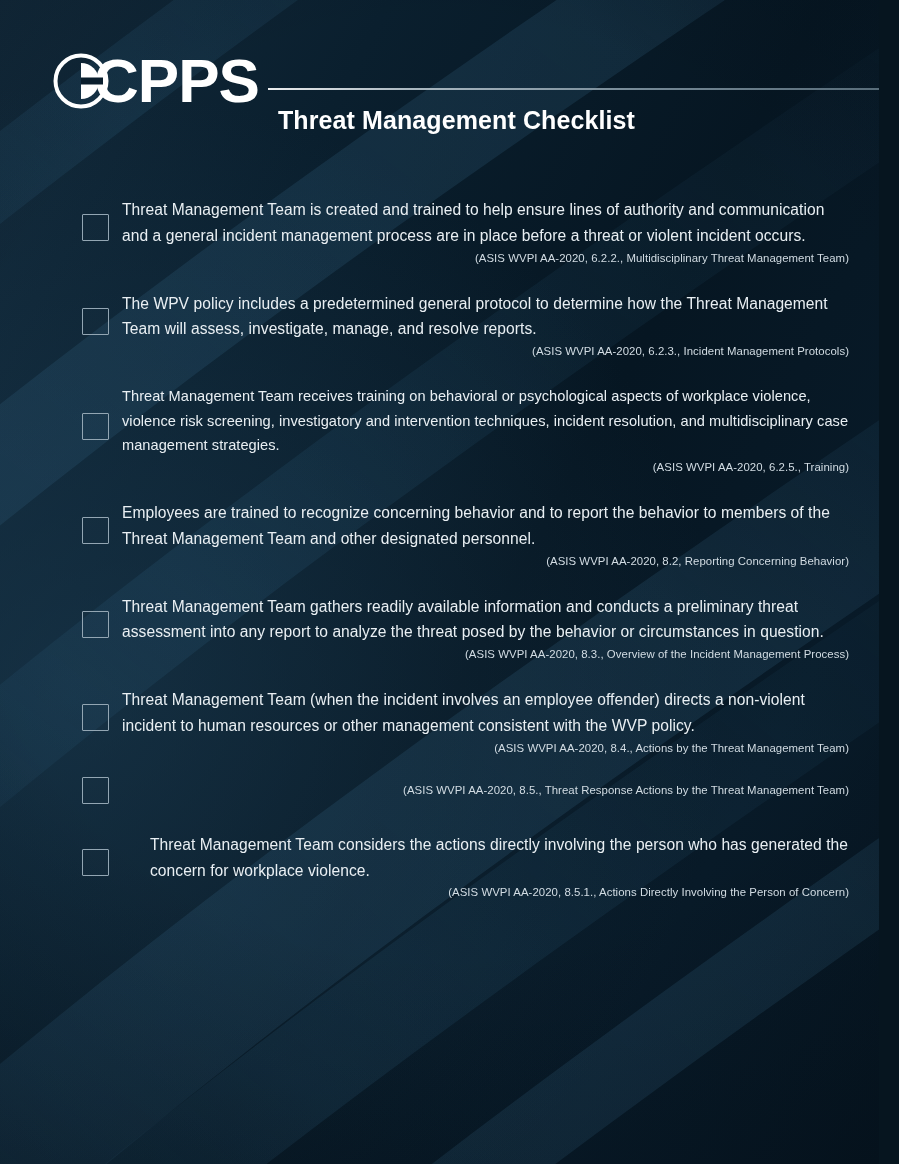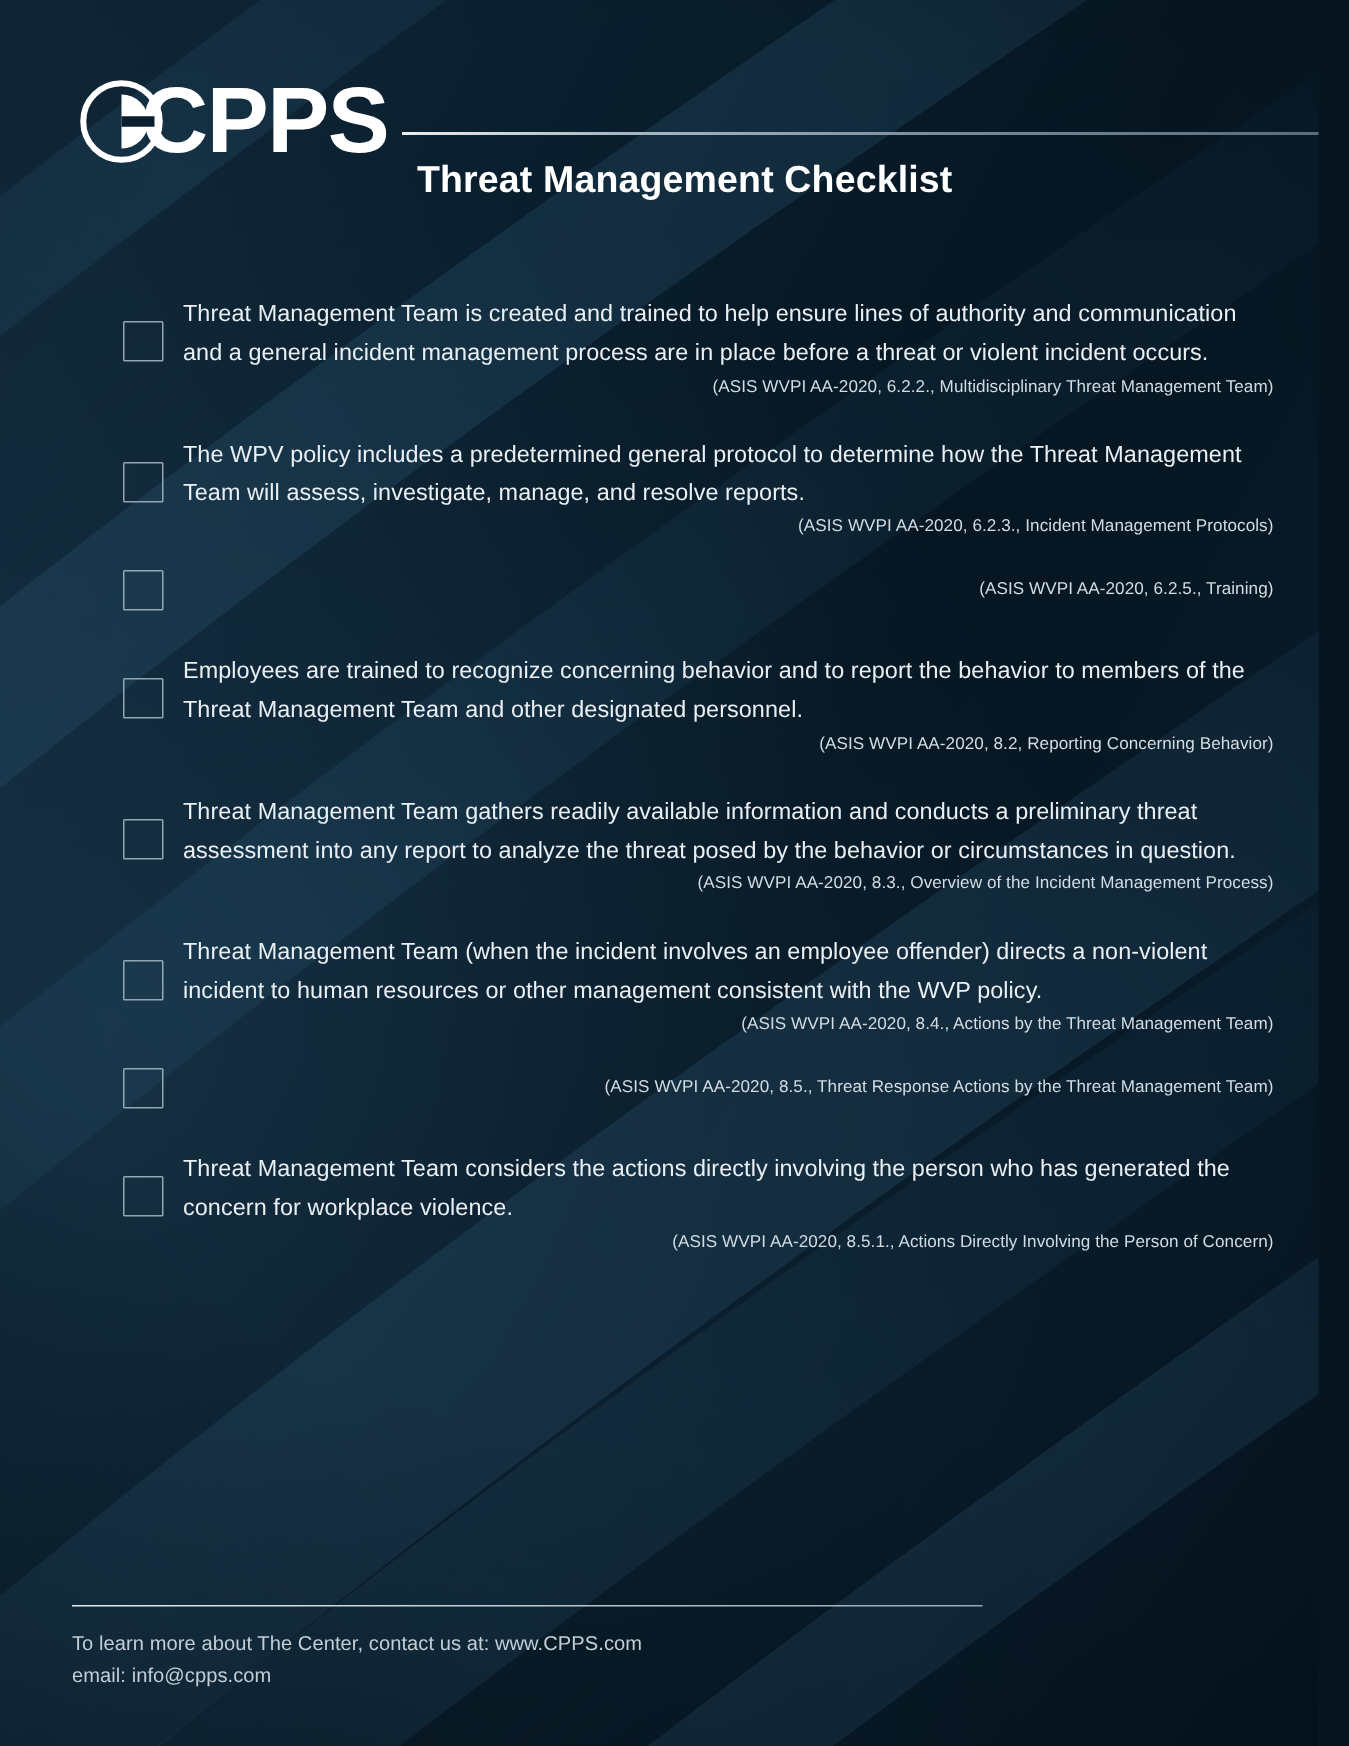--- a/index.html
+++ b/index.html
@@ -100,21 +100,21 @@
     top: 197px;
     margin-left: 34px;
   }
   .check-item {
     position: relative;
     display: flex;
     align-items: flex-start;
     padding: 0 46px 0 48px;
     margin-bottom: 24px;
   }
-  .check-item:last-child { margin-bottom: 0; }
+  .check-item:last-child { margin-bottom: 0; gap: 28px; }
 
   .checkbox {
     flex: none;
     width: 27px;
     height: 27px;
     border: 1px solid #93a6b3;
     background: rgba(255,255,255,0.012);
     border-radius: 1px;
     margin-right: 13px;
     align-self: center;
@@ -233,20 +233,21 @@
         <span class="checkbox"></span>
         <div class="item-body">
           <div class="item-text">The WPV policy includes a predetermined general protocol to determine how the Threat Management Team will assess, investigate, manage, and resolve reports.</div>
           <div class="item-cite">(ASIS WVPI AA-2020, 6.2.3., Incident Management Protocols)</div>
         </div>
       </div>
 
       <div class="check-item">
         <span class="checkbox"></span>
         <div class="item-body">
+          <div class="item-text small">Threat Management Team receives training on behavioral or psychological aspects of workplace violence, violence risk screening, investigatory and intervention techniques, incident resolution, and multidisciplinary case management strategies.</div>
           <div class="item-cite">(ASIS WVPI AA-2020, 6.2.5., Training)</div>
         </div>
       </div>
 
       <div class="check-item">
         <span class="checkbox"></span>
         <div class="item-body">
           <div class="item-text">Employees are trained to recognize concerning behavior and to report the behavior to members of the Threat Management Team and other designated personnel.</div>
           <div class="item-cite">(ASIS WVPI AA-2020, 8.2, Reporting Concerning Behavior)</div>
         </div>
@@ -278,20 +279,15 @@
       <div class="check-item">
         <span class="checkbox"></span>
         <div class="item-body">
           <div class="item-text">Threat Management Team considers the actions directly involving the person who has generated the concern for workplace violence.</div>
           <div class="item-cite">(ASIS WVPI AA-2020, 8.5.1., Actions Directly Involving the Person of Concern)</div>
         </div>
       </div>
 
     </div>
 
-    <div class="footer">
-      <div class="footer-rule"></div>
-      <div class="footer-line">To learn more about The Center, contact us at: www.CPPS.com</div>
-      <div class="footer-line">email: info@cpps.com</div>
-    </div>
 
   </div>
 </div>
 
 </body></html>

